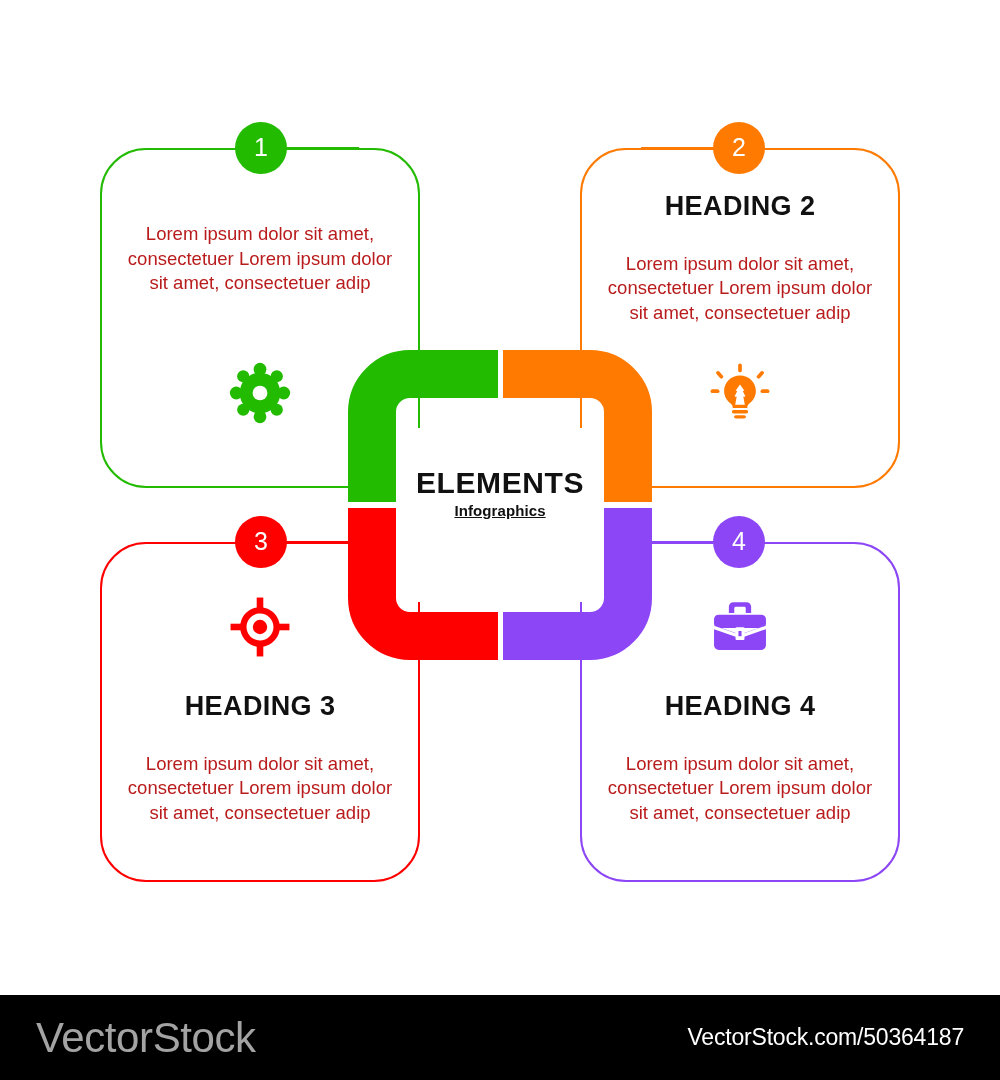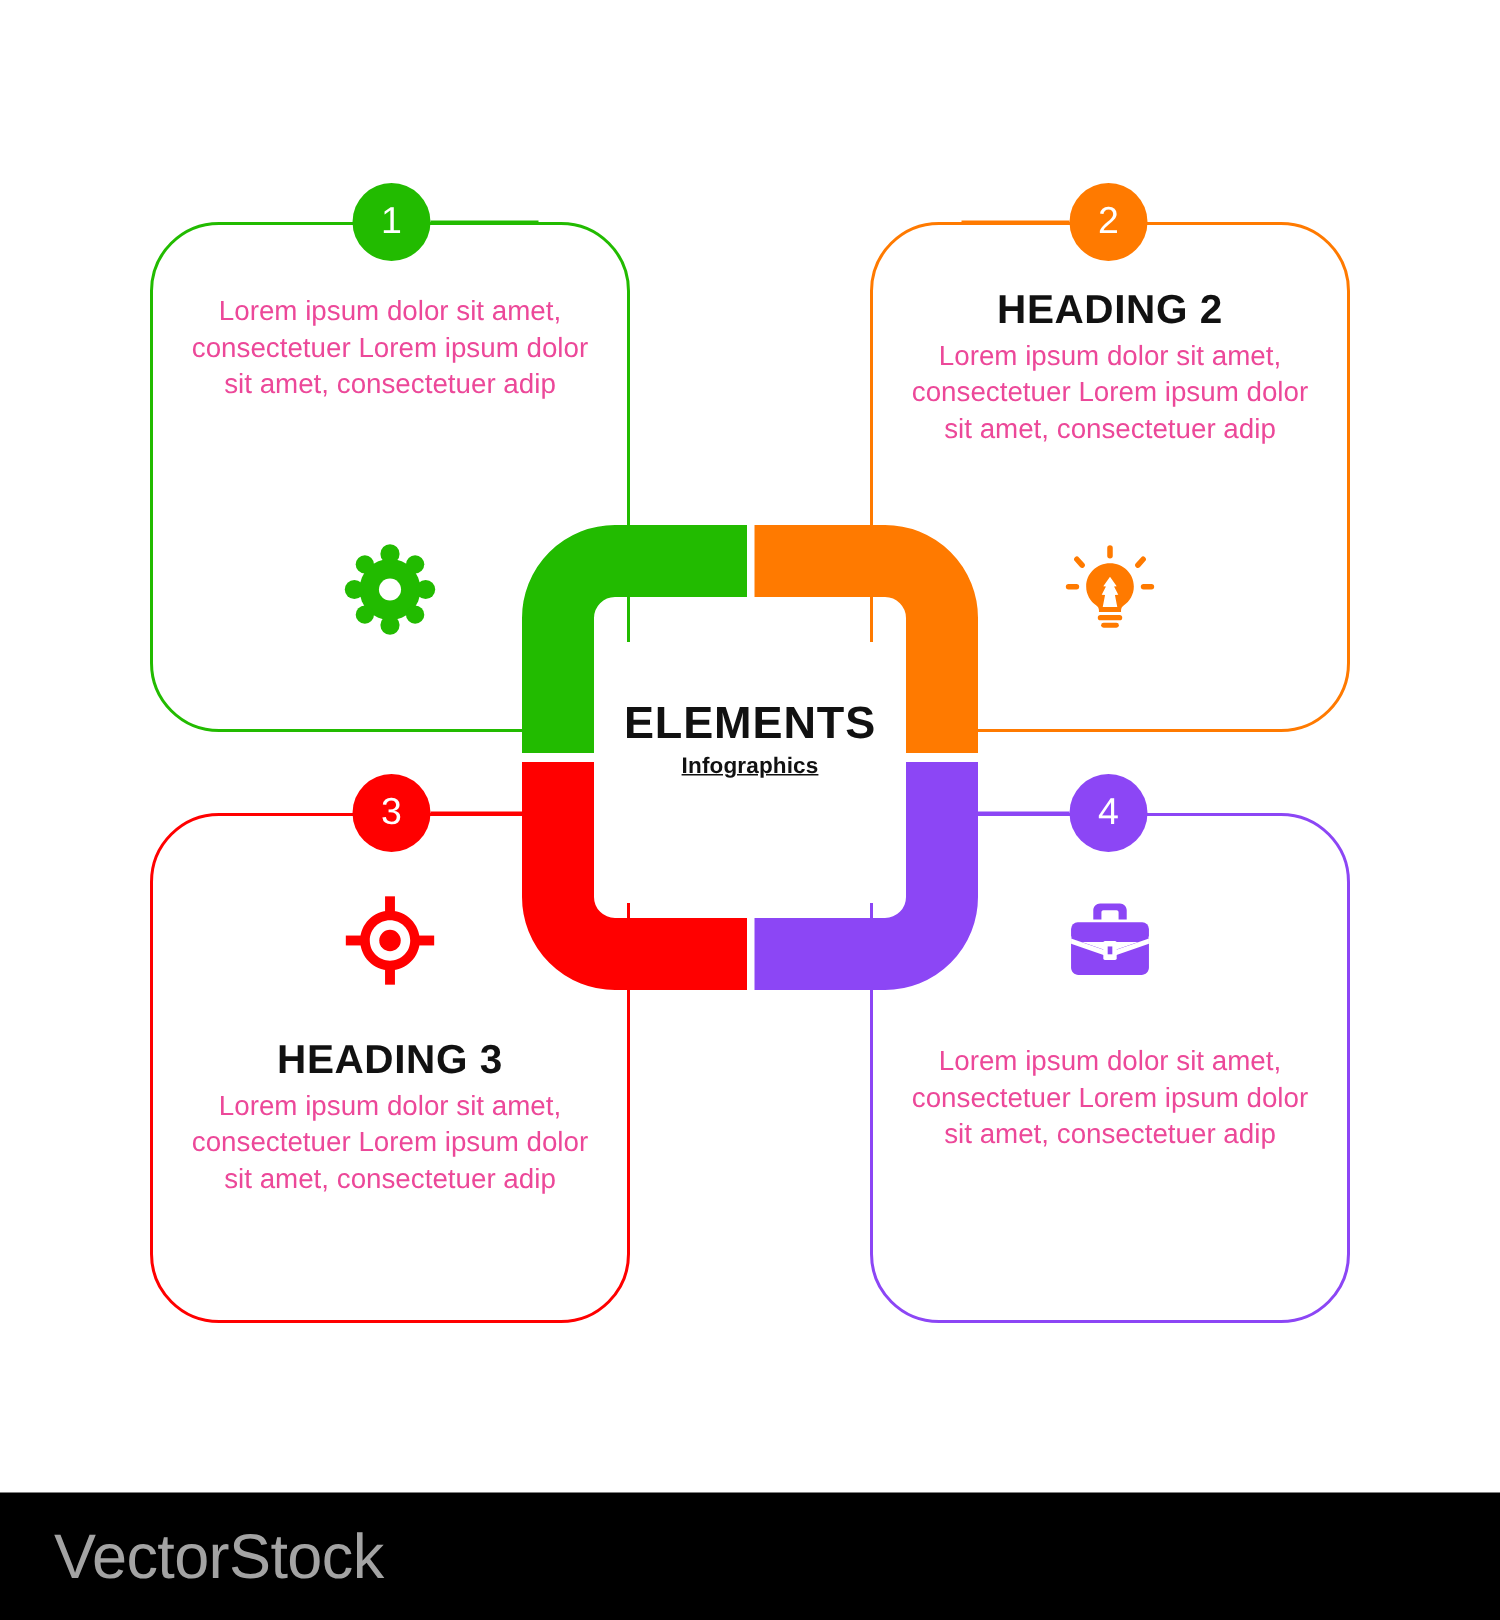--- a/index.html
+++ b/index.html
@@ -61,24 +61,24 @@
   .card-heading {
     font-size: 27px;
     font-weight: 700;
     letter-spacing: 0.4px;
     color: #111111;
     line-height: 1.1;
     white-space: nowrap;
   }
 
   .card-body {
-    margin-top: 3px;
+    margin-top: 30px;
     font-size: 18.5px;
     line-height: 1.33;
-    color: #ec4899;
+    color: #b91c1c;
     font-weight: 400;
   }
 
   
   .card-q1 .card-text, .card-q2 .card-text { top: 42px; }
   
   .card-q3 .card-text, .card-q4 .card-text { top: 148px; }
 
   
   .badge {
@@ -305,20 +305,21 @@
       </div>
     </div>
     <div class="connector" style="left:287px; top:541px; width:72px; background:#ff0000;"></div>
     <div class="badge badge-3" style="background:#ff0000">
       <span>3</span>
     </div>
 
     <div class="card card-q4" style="border-color:#8c46f5">
       <div class="card-notch" style="left:-4px; top:-4px; width:72px; height:62px;"></div>
       <div class="card-text">
+        <div class="card-heading">HEADING 4</div>
         <div class="card-body">Lorem ipsum dolor sit amet, consectetuer Lorem ipsum dolor sit amet, consectetuer adip</div>
       </div>
       <div class="icon-wrap">
         <svg width="62" height="62" viewBox="0 0 64 64">
           <g fill="#8c46f5">
             <path d="M25.2 6.5c-2.6 0-4.7 2.1-4.7 4.7v6.3h5.6v-5c0-.8.6-1.4 1.4-1.4h9c.8 0 1.4.6 1.4 1.4v5h5.6v-6.3c0-2.6-2.1-4.7-4.7-4.7z"></path>
             <rect x="5.2" y="19.4" width="53.6" height="13.6" rx="4.6"></rect>
             <path d="M5.2 30.4v20.2c0 2.8 2.3 5.1 5.1 5.1h43.4c2.8 0 5.1-2.3 5.1-5.1V30.4L32 39.8z"></path>
           </g>
           <path d="M5.2 30.6L32 39.9l26.8-9.3v3.6L32 43.6 5.2 34.2z" fill="#ffffff"></path>
@@ -352,15 +353,16 @@
       <div id="center-label">
         <div id="center-title">ELEMENTS</div>
         <div id="center-subtitle">Infographics</div>
       </div>
     </div>
 
   </div>
 
   <div id="watermark">
     <div id="wm-logo">VectorStock</div>
+    <div id="wm-url">VectorStock.com/50364187</div>
   </div>
 
 </div>
 
 </body></html>

